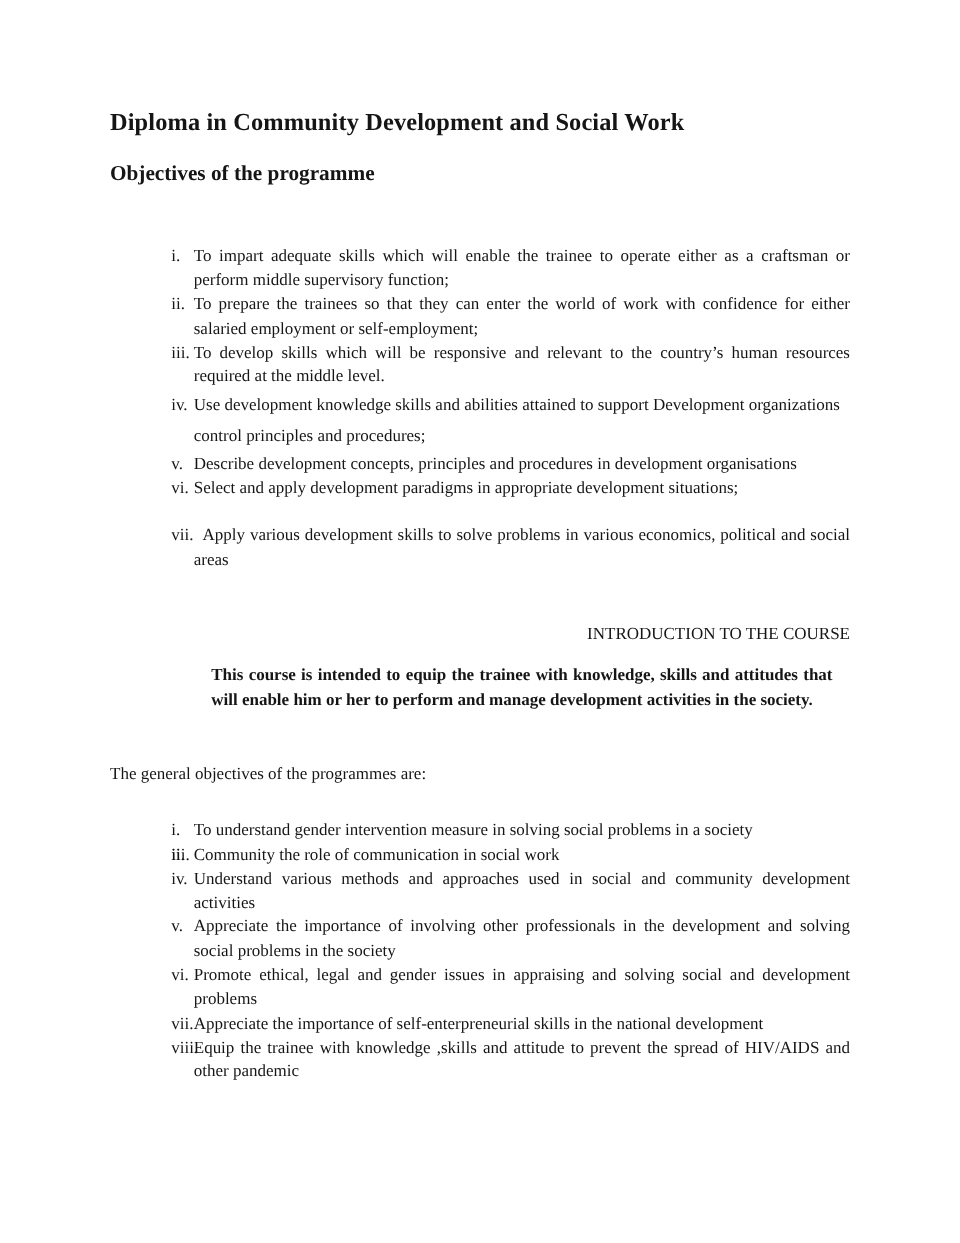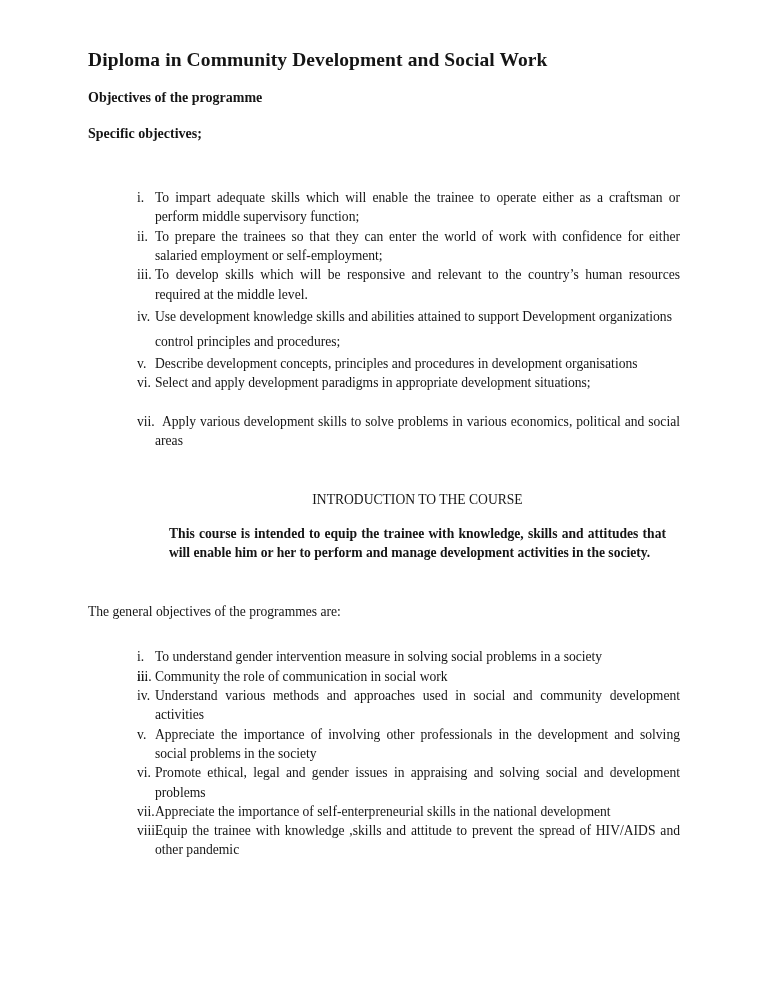--- a/index.html
+++ b/index.html
@@ -15,32 +15,32 @@
     color: #151515;
     -webkit-font-smoothing: antialiased;
     overflow: hidden;
   }
   .page {
     position: relative;
     width: 768px;
     height: 994px;
     background: #ffffff;
     box-sizing: border-box;
-    padding: 49px 88px 0 88px;
+    padding: 88px 88px 0 88px;
   }
   
   .doc-title {
     font-size: 19.5px;
     font-weight: bold;
     line-height: 1.15;
     margin: 0 0 19px 0;
     letter-spacing: 0.1px;
   }
   .sub-heading {
-    font-size: 14px;
+    font-size: 17px;
     font-weight: bold;
     line-height: 1.2;
     margin: 0 0 19px 0;
   }
   
   .body-para {
     font-size: 13.6px;
     line-height: 1.42;
     text-align: justify;
     margin: 0;
@@ -92,21 +92,21 @@
   
   .indent-block {
     margin: 0;
     padding-left: 67px;
     width: 592px;
     box-sizing: border-box;
   }
   .block-line {
     font-size: 13.6px;
     line-height: 1.42;
-    text-align: center;
+    text-align: right;
     margin: 0;
   }
   .block-para {
     font-size: 13.6px;
     line-height: 1.42;
     text-align: justify;
     margin: 14px;
     font-weight: bold;
   }
   .spacer-md { height: 26px; }
@@ -114,21 +114,20 @@
 </style>
 </head>
 <body>
 
 <div class="page">
 
   <h1 class="doc-title">Diploma in Community Development and Social Work</h1>
 
   <p class="sub-heading">Objectives of the programme</p>
 
-  <p class="sub-heading">Specific objectives;</p>
 
 
   <div class="spacer-md"></div>
 
   <ol class="rlist">
     <li class="rlist-item">
       <span class="num">i.</span>
       <span>To impart adequate skills which will enable the trainee to operate either as a craftsman or perform middle supervisory function;</span>
     </li>
     <li class="rlist-item">

